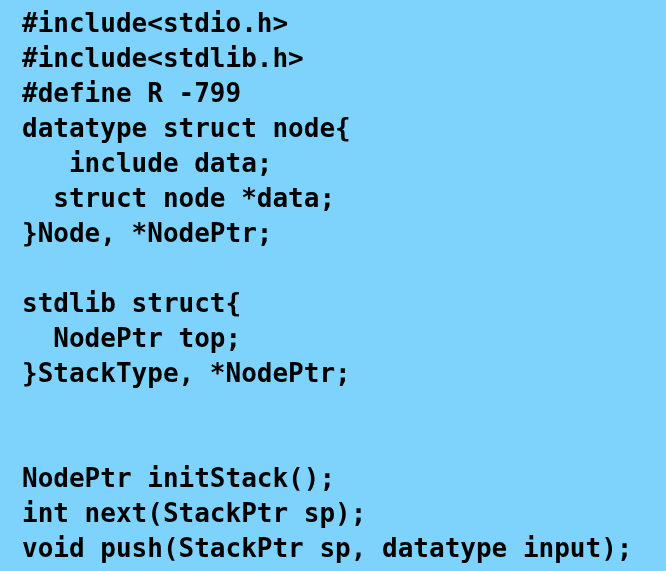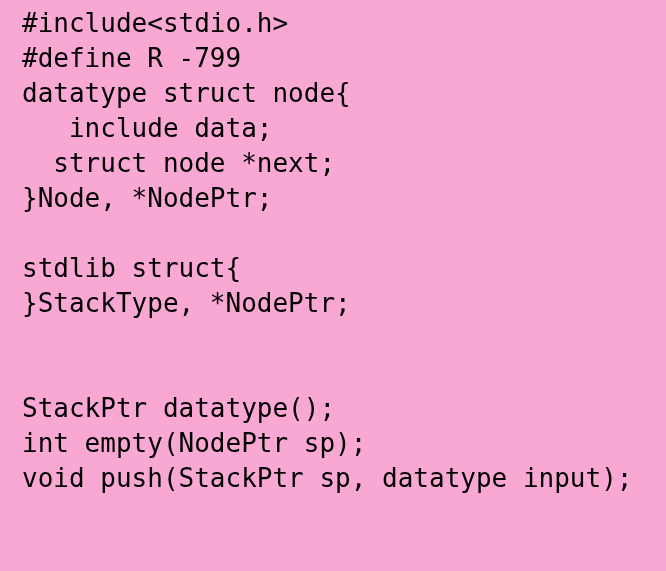--- a/index.html
+++ b/index.html
@@ -31,28 +31,30 @@
     letter-spacing: 0px;
     -webkit-font-smoothing: antialiased;
   }
   .code-line.blank {
     color: transparent;
   }
 </style>
 </head>
 <body>
 
-<div id="code-listing" style="background: #f9a8d4; color: rgb(0, 0, 0);">
+<div id="code-listing" style="background: #7dd3fc; color: rgb(0, 0, 0); font-weight: bold;">
     <div class="code-line">#include&lt;stdio.h&gt;</div>
+    <div class="code-line">#include&lt;stdlib.h&gt;</div>
     <div class="code-line">#define R -799</div>
     <div class="code-line">datatype struct node{</div>
     <div class="code-line">   include data;</div>
-    <div class="code-line">  struct node *next;</div>
+    <div class="code-line">  struct node *data;</div>
     <div class="code-line">}Node, *NodePtr;</div>
     <div class="code-line blank"></div>
     <div class="code-line">stdlib struct{</div>
+    <div class="code-line">  NodePtr top;</div>
     <div class="code-line">}StackType, *NodePtr;</div>
     <div class="code-line blank"></div>
     <div class="code-line blank"></div>
-    <div class="code-line">StackPtr datatype();</div>
-    <div class="code-line">int empty(NodePtr sp);</div>
+    <div class="code-line">NodePtr initStack();</div>
+    <div class="code-line">int next(StackPtr sp);</div>
     <div class="code-line">void push(StackPtr sp, datatype input);</div>
   </div>
 
 </body></html>

